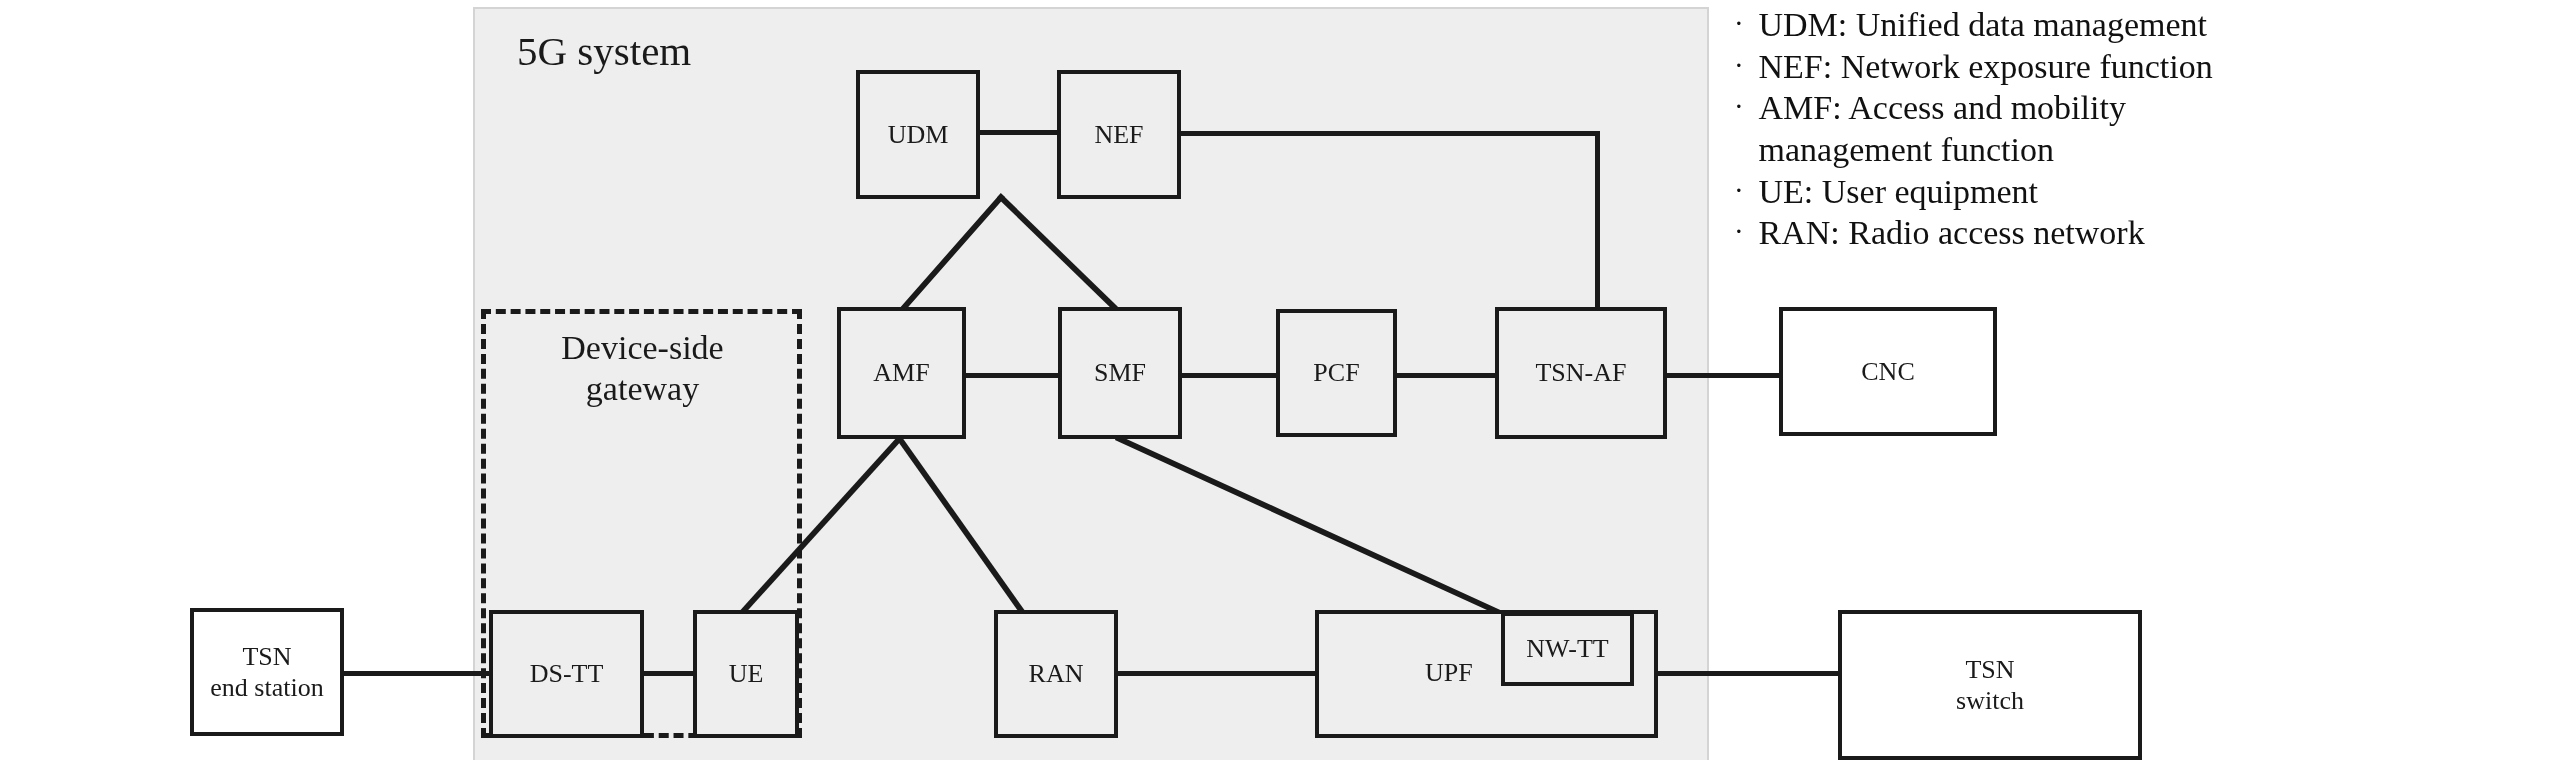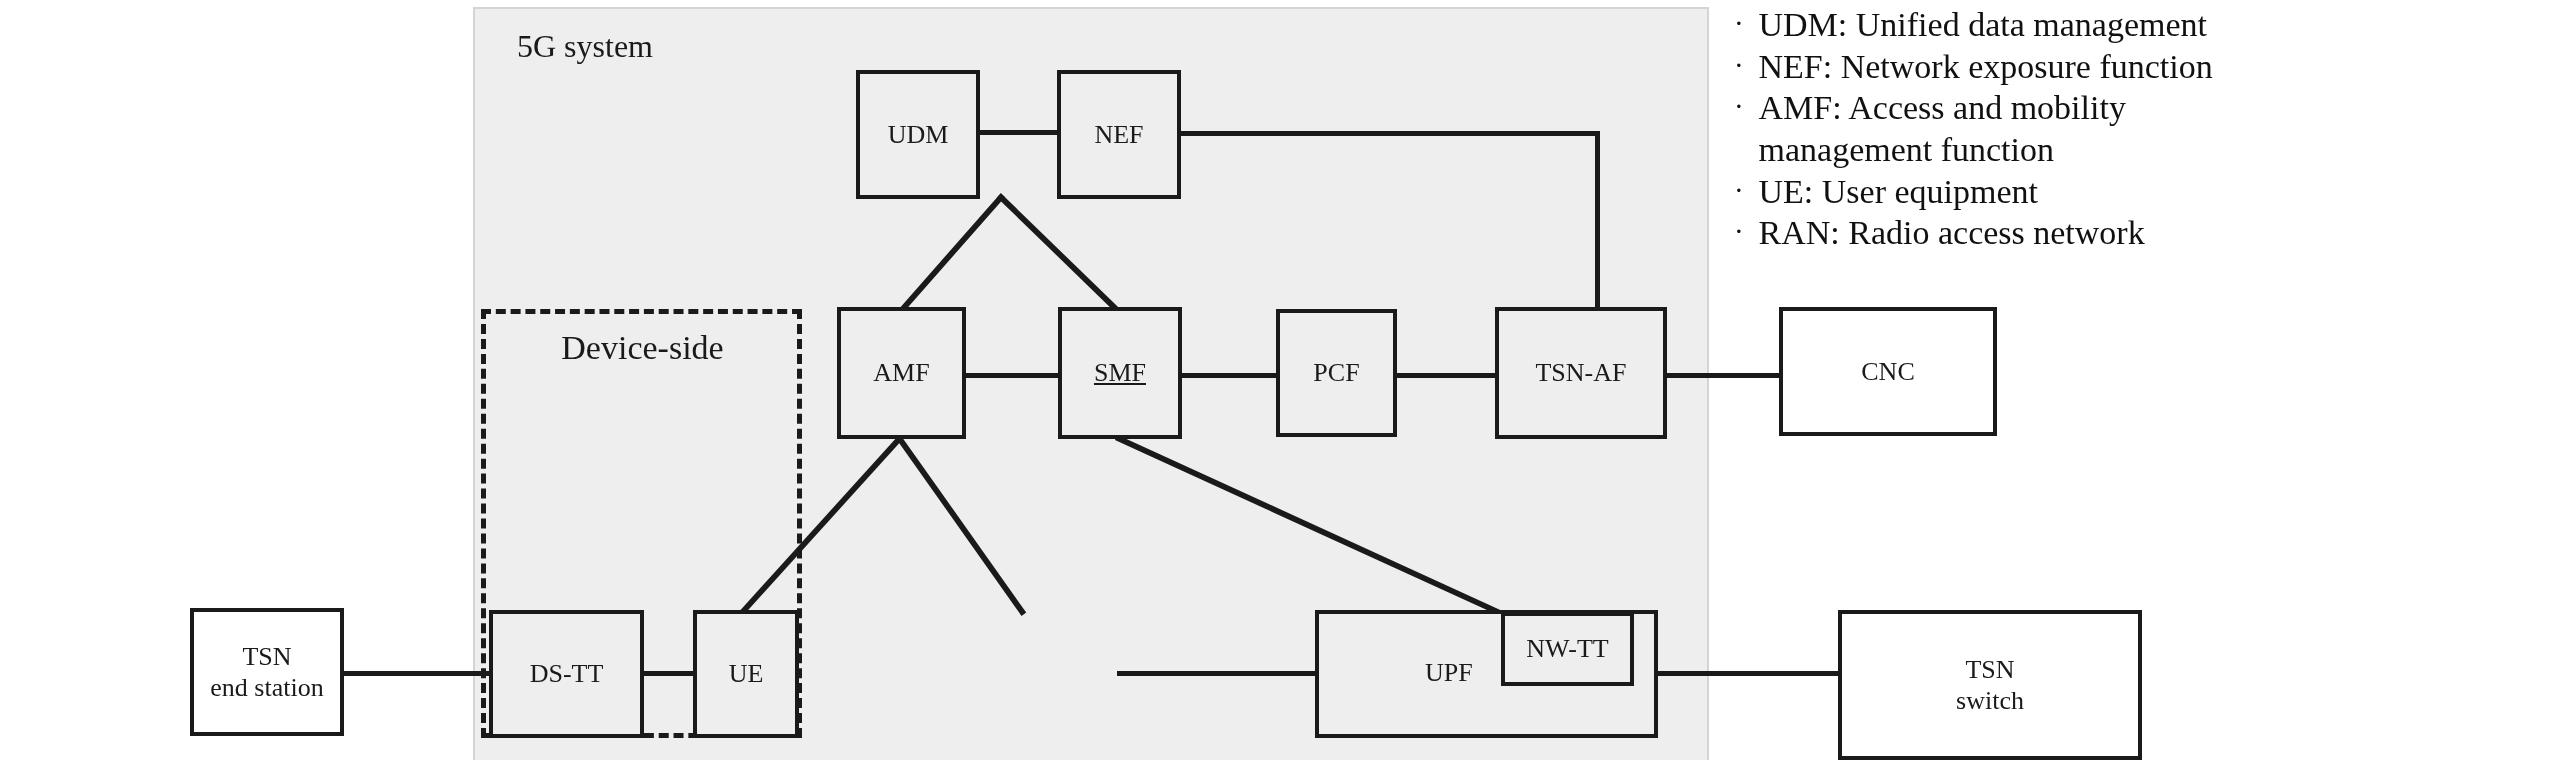--- a/index.html
+++ b/index.html
@@ -26,21 +26,21 @@
     background: #eeeeee;
     border-left: 2.5px solid #d4d4d4;
     border-top: 2.5px solid #d4d4d4;
     border-right: 2.5px solid #d4d4d4;
     box-sizing: border-box;
   }
   .region-label {
     position: absolute;
     left: 517px;
     top: 29px;
-    font-size: 32px;
+    font-size: 41px;
     color: #1a1a1a;
     white-space: nowrap;
     line-height: 1.1;
   }
 
   
   .dashed-box {
     position: absolute;
     left: 481px;
     top: 309px;
@@ -165,35 +165,36 @@
 
       <line x1="1100" y1="536" x2="1250" y2="748"></line>
 
       <line x1="1368" y1="536" x2="1836" y2="750"></line>
     </g>
   </svg>
 
   <div class="dashed-box"></div>
   <div class="dashed-label">
     <div>Device-side</div>
+    <div>gateway</div>
   </div>
 
   <div class="node on-gray" style="left:856px; top:70px; width:124px; height:129px;">
     <span>UDM</span>
   </div>
 
   <div class="node on-gray" style="left:1057px; top:70px; width:124px; height:129px;">
     <span>NEF</span>
   </div>
 
   <div class="node on-gray" style="left:837px; top:307px; width:129px; height:132px;">
     <span>AMF</span>
   </div>
 
-  <div class="node on-gray" style="left:1058px; top:307px; width:124px; height:132px;text-decoration:underline;">
+  <div class="node on-gray" style="left:1058px; top:307px; width:124px; height:132px;">
     <span>SMF</span>
   </div>
 
   <div class="node on-gray" style="left:1276px; top:309px; width:121px; height:128px;">
     <span>PCF</span>
   </div>
 
   <div class="node on-gray" style="left:1495px; top:307px; width:172px; height:132px;">
     <span>TSN-AF</span>
   </div>
@@ -210,20 +211,23 @@
   </div>
 
   <div class="node on-gray" style="left:489px; top:610px; width:155px; height:128px;">
     <span>DS-TT</span>
   </div>
 
   <div class="node on-gray" style="left:693px; top:610px; width:106px; height:128px;">
     <span>UE</span>
   </div>
 
+  <div class="node on-gray" style="left:994px; top:610px; width:124px; height:128px;">
+    <span>RAN</span>
+  </div>
 
   <div class="node on-gray" style="left:1315px; top:610px; width:343px; height:128px;">
     <span style="position:absolute; left:106px; top:43px;">UPF</span>
   </div>
 
   <div class="node on-gray" style="left:1501px; top:612px; width:133px; height:74px;">
     <span>NW-TT</span>
   </div>
 
   <div class="node on-white" style="left:1838px; top:610px; width:304px; height:150px;">

